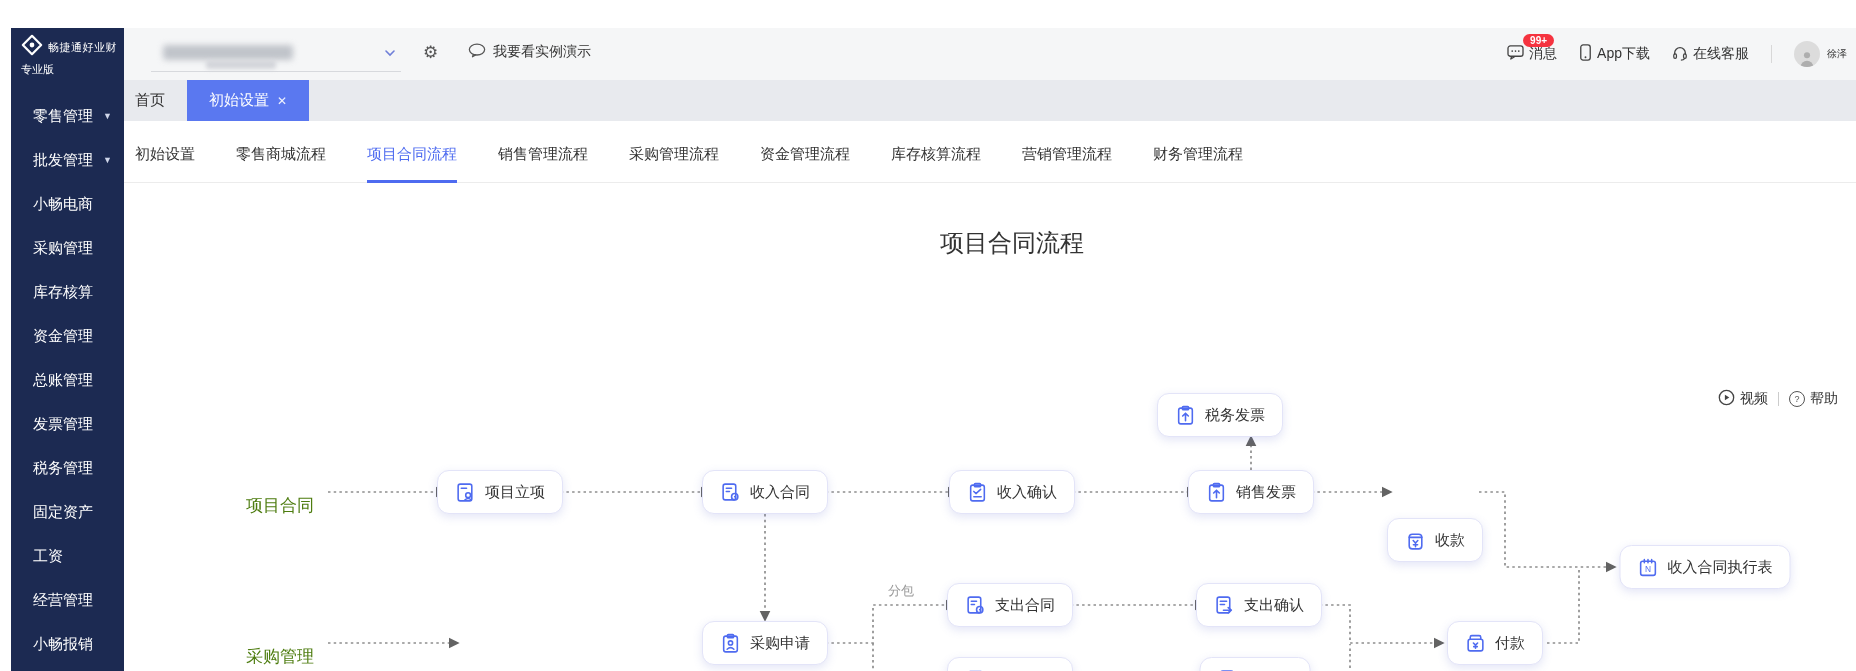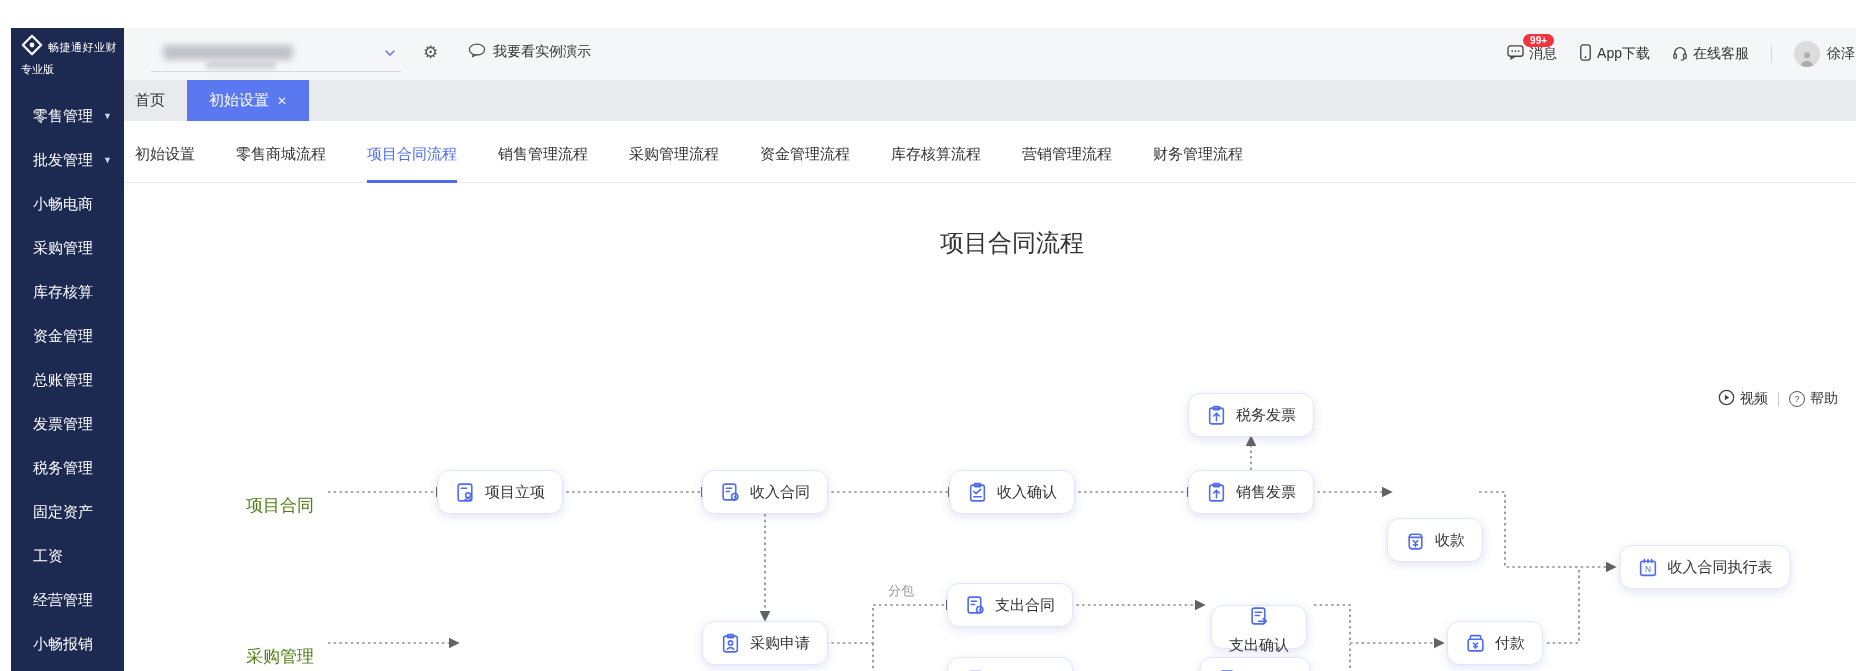--- a/index.html
+++ b/index.html
@@ -26,21 +26,21 @@
   .chevron { position:absolute; right:4px; top:8px; color:#6f7fd8; font-size:14px; }
   .gear { position:absolute; left:310px; top:14px; font-size:17px; color:#555; cursor:pointer; }
   .demo-link { position:absolute; left:355px; top:15px; display:flex; align-items:center; gap:7px;
     font-size:14px; color:#333; cursor:pointer; }
   .tb-right { position:absolute; right:0; top:0; height:52px; display:flex; align-items:center; gap:22px; padding-right:0; }
   .tb-item { display:flex; align-items:center; gap:5px; font-size:14px; color:#333; cursor:pointer; position:relative; }
   .badge { position:absolute; top:-11px; left:16px; background:#f5333f; color:#fff; font-size:10px;
     padding:1px 7px; border-radius:9px; font-weight:bold; }
   .tb-divider { width:1px; height:18px; background:#d8d8d8; }
   .avatar { width:26px; height:26px; border-radius:50%; background:#dcdcdc; display:flex; align-items:flex-end; justify-content:center; overflow:hidden; }
-  .user { display:flex; align-items:center; gap:7px; font-size:14px; color:#333; cursor:pointer; width:62px; overflow:hidden; }
+  .user { display:flex; align-items:center; gap:7px; font-size:10px; color:#333; cursor:pointer; width:62px; overflow:hidden; }
 
   
   .tabstrip { position:absolute; left:113px; top:80px; right:0; height:41px; background:#e8eaee; z-index:4; display:flex; align-items:stretch; }
   .page-tab { display:flex; align-items:center; padding:0 22px; font-size:15px; color:#333; cursor:pointer; gap:8px; }
   .page-tab.active { background:#5a78f0; color:#fff; }
   .page-tab .close { font-size:12px; opacity:.9; }
 
   
   .content { position:absolute; left:113px; top:121px; right:0; bottom:0; background:#fff; }
   .subnav { position:relative; height:62px; border-bottom:1px solid #ececec; display:flex; align-items:center; padding:6px 0 0 22px; gap:41px; }
@@ -283,21 +283,21 @@
             <span>收入合同</span>
           </div>
           <div class="fnode" style="left: 899px; top: 309px;">
             <svg width="21" height="21" viewBox="0 0 20 20">
               <rect x="3.5" y="3" width="13" height="15" rx="2" fill="none" stroke="#4f6bf0" stroke-width="1.5" stroke-linecap="round" stroke-linejoin="round"></rect>
               <rect x="7" y="1.5" width="6" height="3" rx="1" fill="none" stroke="#4f6bf0" stroke-width="1.5" stroke-linecap="round" stroke-linejoin="round"></rect>
               <path d="M6.5 9 l2 2 l4.5 -4 M6.5 14 h7" fill="none" stroke="#4f6bf0" stroke-width="1.5" stroke-linecap="round" stroke-linejoin="round"></path>
             </svg>
             <span>收入确认</span>
           </div>
-          <div class="fnode" style="left: 1138px; top: 232px;">
+          <div class="fnode" style="left: 1107px; top: 232px;">
             <svg width="21" height="21" viewBox="0 0 20 20">
               <rect x="3.5" y="3" width="13" height="15" rx="2" fill="none" stroke="#4f6bf0" stroke-width="1.5" stroke-linecap="round" stroke-linejoin="round"></rect>
               <rect x="7" y="1.5" width="6" height="3" rx="1" fill="none" stroke="#4f6bf0" stroke-width="1.5" stroke-linecap="round" stroke-linejoin="round"></rect>
               <path d="M10 15 V8 M7.3 10.5 L10 7.8 L12.7 10.5" fill="none" stroke="#4f6bf0" stroke-width="1.5" stroke-linecap="round" stroke-linejoin="round"></path>
             </svg>
             <span>税务发票</span>
           </div>
           <div class="fnode" style="left: 1138px; top: 309px;">
             <svg width="21" height="21" viewBox="0 0 20 20">
               <rect x="3.5" y="3" width="13" height="15" rx="2" fill="none" stroke="#4f6bf0" stroke-width="1.5" stroke-linecap="round" stroke-linejoin="round"></rect>
@@ -333,21 +333,21 @@
           </div>
           <div class="fnode" style="left: 897px; top: 422px;">
             <svg width="21" height="21" viewBox="0 0 20 20">
               <rect x="3" y="2" width="12" height="15" rx="2" fill="none" stroke="#4f6bf0" stroke-width="1.5" stroke-linecap="round" stroke-linejoin="round"></rect>
               <path d="M6 6 h5 M6 9 h3" fill="none" stroke="#4f6bf0" stroke-width="1.5" stroke-linecap="round" stroke-linejoin="round"></path>
               <circle cx="14" cy="14" r="3" fill="none" stroke="#4f6bf0" stroke-width="1.5" stroke-linecap="round" stroke-linejoin="round"></circle>
               <circle cx="14" cy="14" r="0.8" fill="#4f6bf0"></circle>
             </svg>
             <span>支出合同</span>
           </div>
-          <div class="fnode" style="left: 1146px; top: 444px; flex-direction: column;">
+          <div class="fnode" style="left: 1146px; top: 422px;">
             <svg width="21" height="21" viewBox="0 0 20 20">
               <rect x="3" y="2" width="12" height="15" rx="2" fill="none" stroke="#4f6bf0" stroke-width="1.5" stroke-linecap="round" stroke-linejoin="round"></rect>
               <path d="M6 6 h6 M6 9 h4" fill="none" stroke="#4f6bf0" stroke-width="1.5" stroke-linecap="round" stroke-linejoin="round"></path>
               <path d="M9 14.5 h7 M13.5 12 L16.5 14.5 L13.5 17" fill="none" stroke="#4f6bf0" stroke-width="1.5" stroke-linecap="round" stroke-linejoin="round"></path>
             </svg>
             <span>支出确认</span>
           </div>
           <div class="fnode" style="left: 897px; top: 496px;">
             <svg width="21" height="21" viewBox="0 0 20 20">
               <rect x="3" y="2.5" width="14" height="15" rx="2" fill="none" stroke="#4f6bf0" stroke-width="1.5" stroke-linecap="round" stroke-linejoin="round"></rect>

